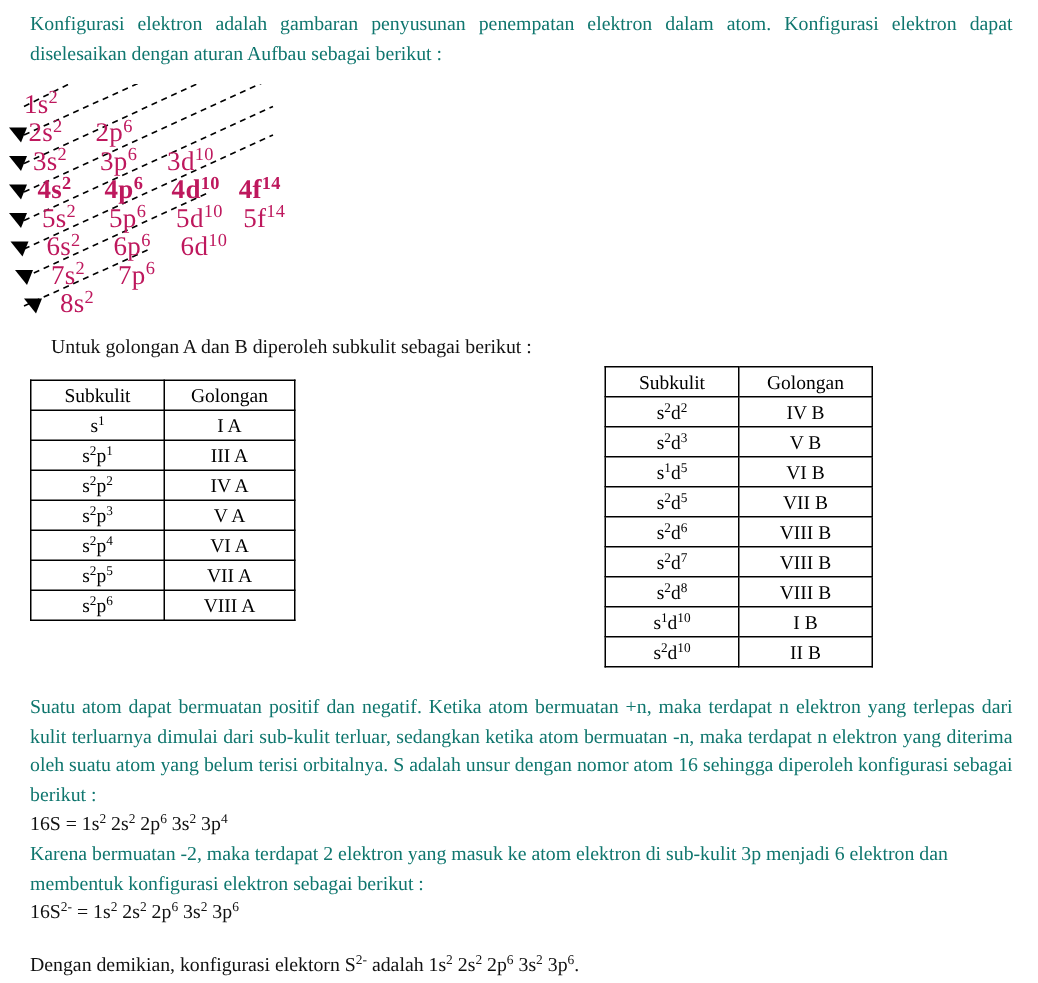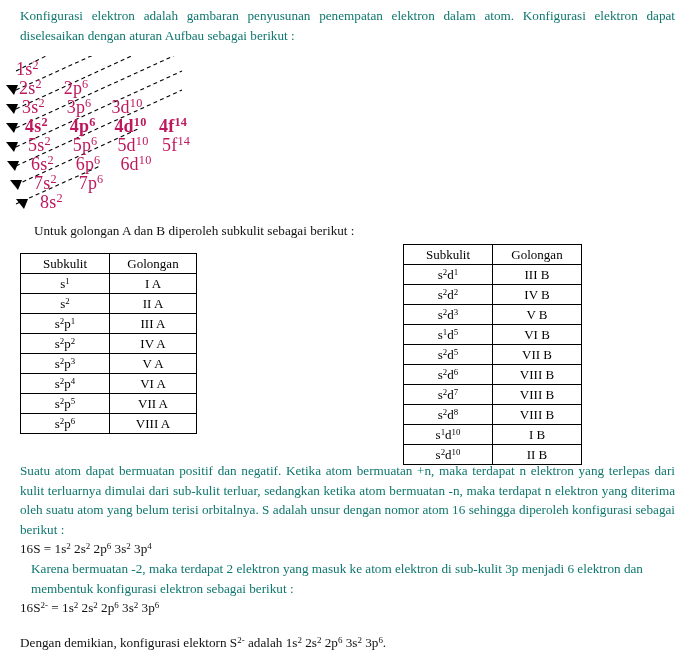--- a/index.html
+++ b/index.html
@@ -116,21 +116,21 @@
   #table-b th.c2, #table-b td.c2 { width: 88px; }
 
   
   #body-para {
     left: 20px;
     top: 461px;
     width: 655px;
   }
   #conf-16s   { left: 20px; top: 539px; text-align: right; }
   #karena-para {
-    left: 31px;
+    left: 20px;
     top: 559px;
     width: 655px;
   }
   #conf-16s2  { left: 20px; top: 598px; }
   #closing    { left: 20px; top: 633px; }
 </style>
 </head>
 <body>
 
 <div class="page">
@@ -216,24 +216,20 @@
         <th class="c1">Subkulit</th>
         <th class="c2">Golongan</th>
       </tr>
     </thead>
     <tbody id="table-a-body">
         <tr>
           <td class="c1">s<sup>1</sup></td>
           <td class="c2">I A</td>
         </tr>
         <tr>
-          <td class="c1">s<sup>2</sup></td>
-          <td class="c2">II A</td>
-        </tr>
-        <tr>
           <td class="c1">s<sup>2</sup>p<sup>1</sup></td>
           <td class="c2">III A</td>
         </tr>
         <tr>
           <td class="c1">s<sup>2</sup>p<sup>2</sup></td>
           <td class="c2">IV A</td>
         </tr>
         <tr>
           <td class="c1">s<sup>2</sup>p<sup>3</sup></td>
           <td class="c2">V A</td>
@@ -255,24 +251,20 @@
 
   <table class="subkulit" id="table-b">
     <thead>
       <tr>
         <th class="c1">Subkulit</th>
         <th class="c2">Golongan</th>
       </tr>
     </thead>
     <tbody id="table-b-body">
         <tr>
-          <td class="c1">s<sup>2</sup>d<sup>1</sup></td>
-          <td class="c2">III B</td>
-        </tr>
-        <tr>
           <td class="c1">s<sup>2</sup>d<sup>2</sup></td>
           <td class="c2">IV B</td>
         </tr>
         <tr>
           <td class="c1">s<sup>2</sup>d<sup>3</sup></td>
           <td class="c2">V B</td>
         </tr>
         <tr>
           <td class="c1">s<sup>1</sup>d<sup>5</sup></td>
           <td class="c2">VI B</td>

